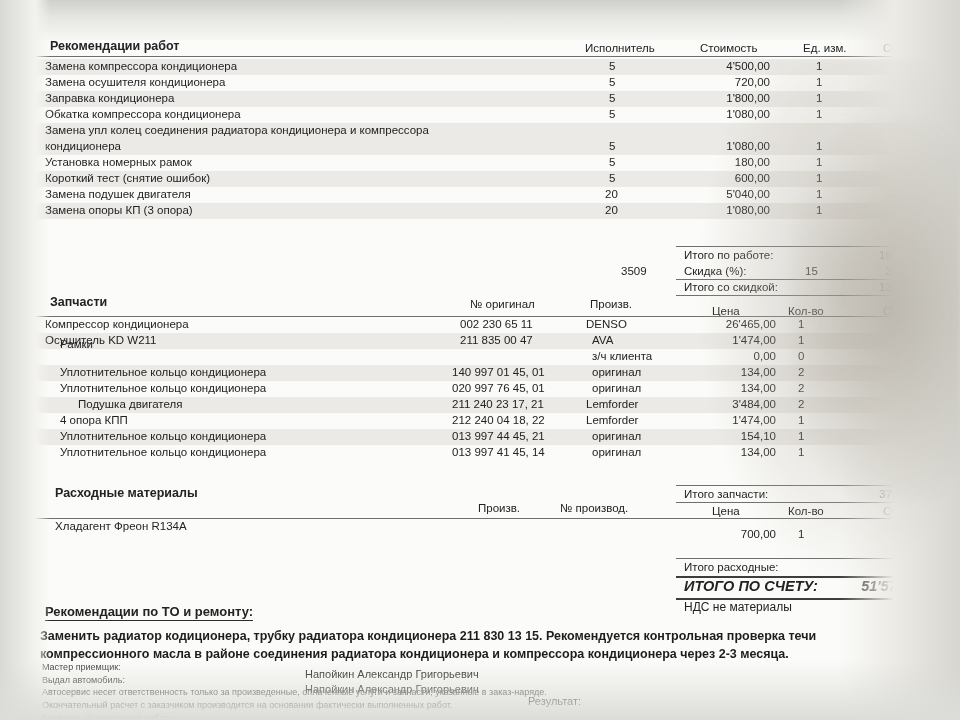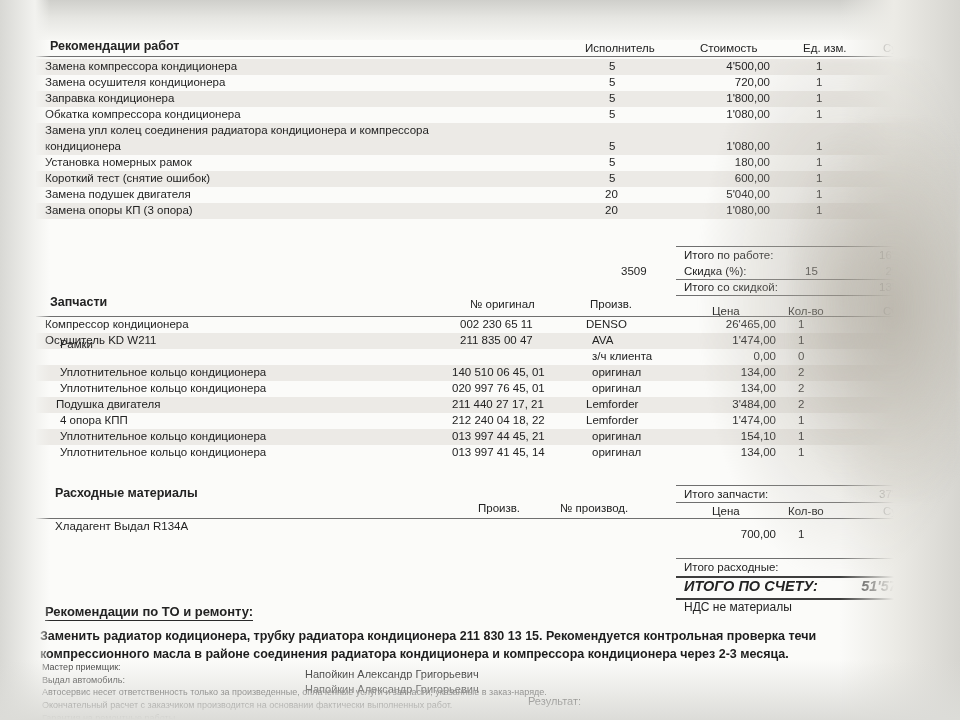--- a/index.html
+++ b/index.html
@@ -222,35 +222,35 @@
   <div class="txt" style="left:798px; top:334px;">1</div>
   <div class="txt num" style="left:830px; top:334px; width:112px;">1'474,00</div>
 
   <div class="txt" style="left:60px; top:338px;">Рамки</div>
   <div class="txt" style="left:592px; top:350px;">з/ч клиента</div>
   <div class="txt num" style="left:680px; top:350px; width:96px;">0,00</div>
   <div class="txt" style="left:798px; top:350px;">0</div>
   <div class="txt num" style="left:830px; top:350px; width:112px;">0,00</div>
 
   <div class="txt" style="left:60px; top:366px;">Уплотнительное кольцо кондиционера</div>
-  <div class="txt" style="left:452px; top:366px;">140 510 06 45, 01</div>
+  <div class="txt" style="left:452px; top:366px;">140 997 01 45, 01</div>
   <div class="txt" style="left:592px; top:366px;">оригинал</div>
   <div class="txt num" style="left:680px; top:366px; width:96px;">134,00</div>
   <div class="txt" style="left:798px; top:366px;">2</div>
   <div class="txt num" style="left:830px; top:366px; width:112px;">268,00</div>
 
   <div class="txt" style="left:60px; top:382px;">Уплотнительное кольцо кондиционера</div>
   <div class="txt" style="left:452px; top:382px;">020 997 76 45, 01</div>
   <div class="txt" style="left:592px; top:382px;">оригинал</div>
   <div class="txt num" style="left:680px; top:382px; width:96px;">134,00</div>
   <div class="txt" style="left:798px; top:382px;">2</div>
   <div class="txt num" style="left:830px; top:382px; width:112px;">268,00</div>
 
-  <div class="txt" style="left:56px; top:398px;">Подушка двигателя</div>
-  <div class="txt" style="left:452px; top:398px;">211 440 27 17, 21</div>
+  <div class="txt" style="left:78px; top:398px;">Подушка двигателя</div>
+  <div class="txt" style="left:452px; top:398px;">211 240 23 17, 21</div>
   <div class="txt" style="left:586px; top:398px;">Lemforder</div>
   <div class="txt num" style="left:680px; top:398px; width:96px;">3'484,00</div>
   <div class="txt" style="left:798px; top:398px;">2</div>
   <div class="txt num" style="left:830px; top:398px; width:112px;">6'968,00</div>
 
   <div class="txt" style="left:60px; top:414px;">4 опора КПП</div>
   <div class="txt" style="left:452px; top:414px;">212 240 04 18, 22</div>
   <div class="txt" style="left:586px; top:414px;">Lemforder</div>
   <div class="txt num" style="left:680px; top:414px; width:96px;">1'474,00</div>
   <div class="txt" style="left:798px; top:414px;">1</div>
@@ -276,21 +276,21 @@
   <div class="hr" style="left:676px; top:502px; width:266px;"></div>
 
   <div class="txt bold" style="left:55px; top:487px; font-size:12.5px;">Расходные материалы</div>
   <div class="txt" style="left:478px; top:502px;">Произв.</div>
   <div class="txt" style="left:560px; top:502px;">№ производ.</div>
   <div class="txt" style="left:712px; top:505px;">Цена</div>
   <div class="txt" style="left:788px; top:505px;">Кол-во</div>
   <div class="txt" style="left:883px; top:505px;">Сумма</div>
   <div class="hr" style="left:36px; top:518px; width:906px;"></div>
 
-  <div class="txt" style="left:55px; top:520px;">Хладагент  Выдал  R134A</div>
+  <div class="txt" style="left:55px; top:520px;">Хладагент  Фреон  R134A</div>
   <div class="txt num" style="left:680px; top:528px; width:96px;">700,00</div>
   <div class="txt" style="left:798px; top:528px;">1</div>
   <div class="txt num" style="left:830px; top:528px; width:112px;">700,00</div>
 
   <div class="hr" style="left:676px; top:558px; width:266px;"></div>
   <div class="txt" style="left:684px; top:561px;">Итого расходные:</div>
   <div class="txt num" style="left:830px; top:561px; width:112px;">700,00 р.</div>
   <div class="hr thick" style="left:676px; top:576px; width:266px;"></div>
 
   <div class="txt big" style="left:684px; top:580px;">ИТОГО ПО СЧЕТУ:</div>

